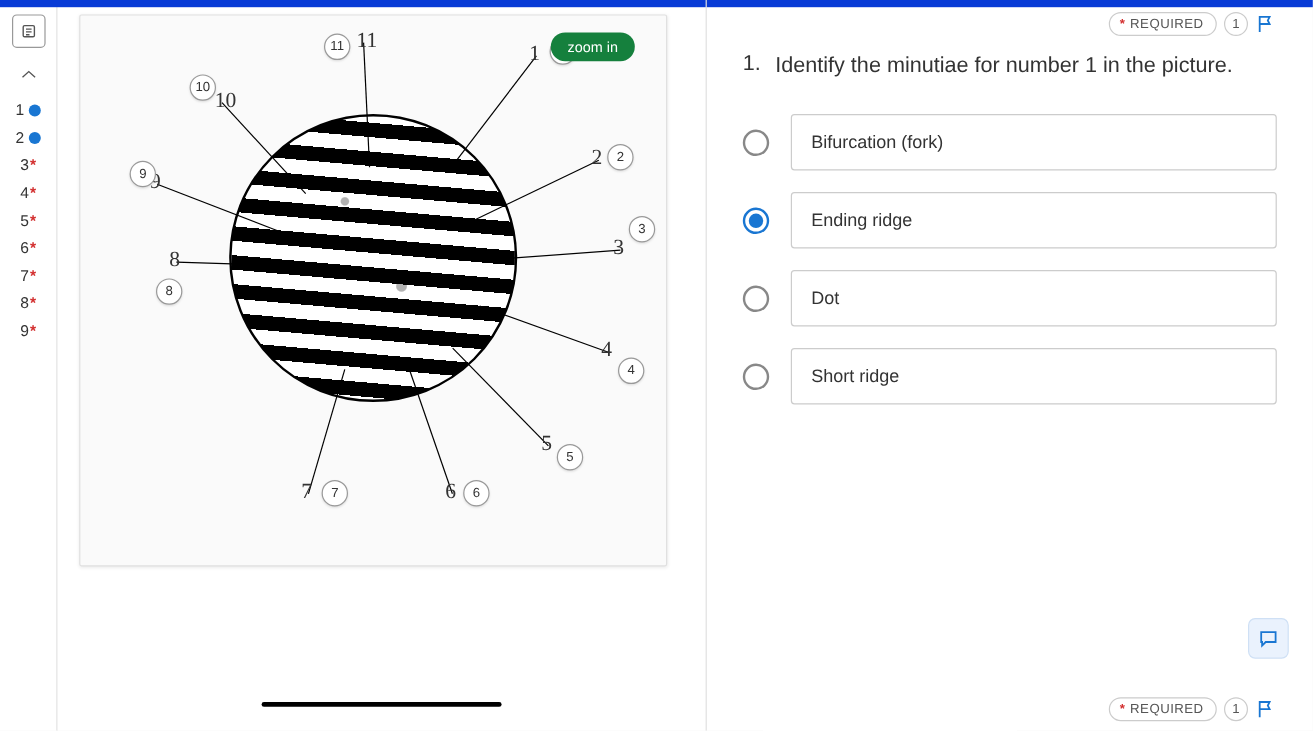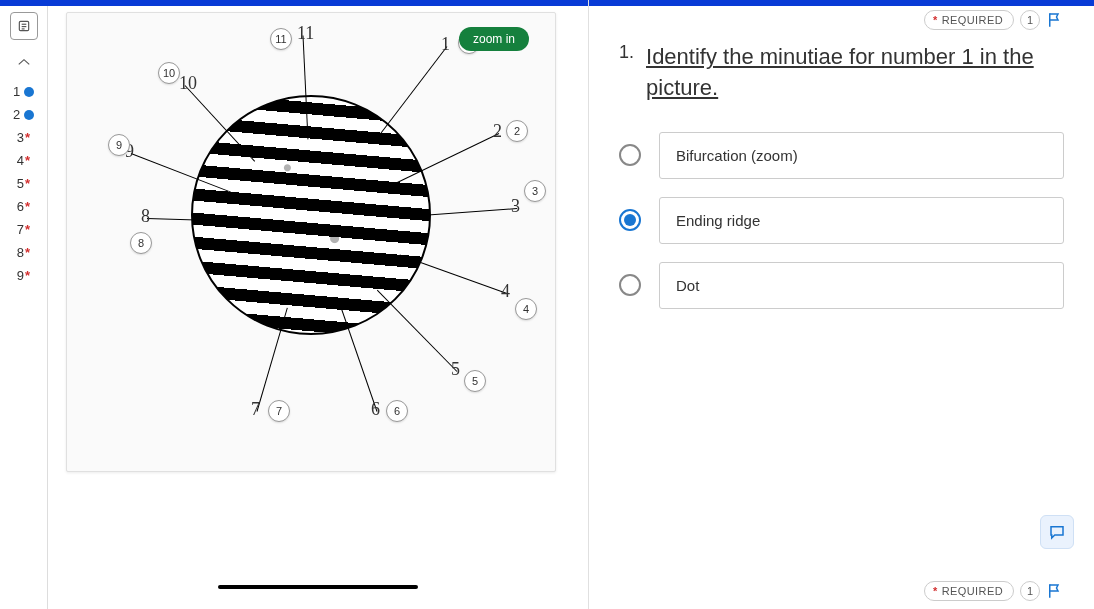--- a/index.html
+++ b/index.html
@@ -164,21 +164,21 @@
     width:20px;height:20px;font-size:11px;
     display:flex;align-items:center;justify-content:center;color:#555;
   }
   .flag-icon {
     width:18px;height:18px;
     color:#1976d2;
     cursor:pointer;
   }
   .q-body { display:flex; gap:12px; }
   .q-num { font-size:18px; font-weight:400;}
-  .q-text { font-size:22px; line-height:1.4;text-decoration:underline; }
+  .q-text { font-size:18px; line-height:1.4; }
   .options {
     margin-top: 28px;
     display:flex;
     flex-direction:column;
     gap: 18px;
   }
   .option {
     display:flex;
     align-items:center;
     gap: 18px;
@@ -341,29 +341,33 @@
     </div>
 
     <div class="q-body">
       <div class="q-num">1.</div>
       <div class="q-text">Identify the minutiae for number 1 in the picture.</div>
     </div>
 
     <div class="options" id="options">
         <div class="option">
           <div class="radio"></div>
-          <div class="option-box">Bifurcation (zoom)</div>
+          <div class="option-box">Bifurcation (fork)</div>
         </div>
         <div class="option selected">
           <div class="radio"></div>
           <div class="option-box">Ending ridge</div>
         </div>
         <div class="option">
           <div class="radio"></div>
           <div class="option-box">Dot</div>
+        </div>
+        <div class="option">
+          <div class="radio"></div>
+          <div class="option-box">Short ridge</div>
         </div>
       </div>
 
     <div class="comment-btn">
       <svg width="18" height="18" viewBox="0 0 24 24" fill="none" stroke="currentColor" stroke-width="2">
           <path d="M4 5h16v11H9l-4 4V16H4z"></path>
         </svg>
     </div>
 
     <div class="next-req">

